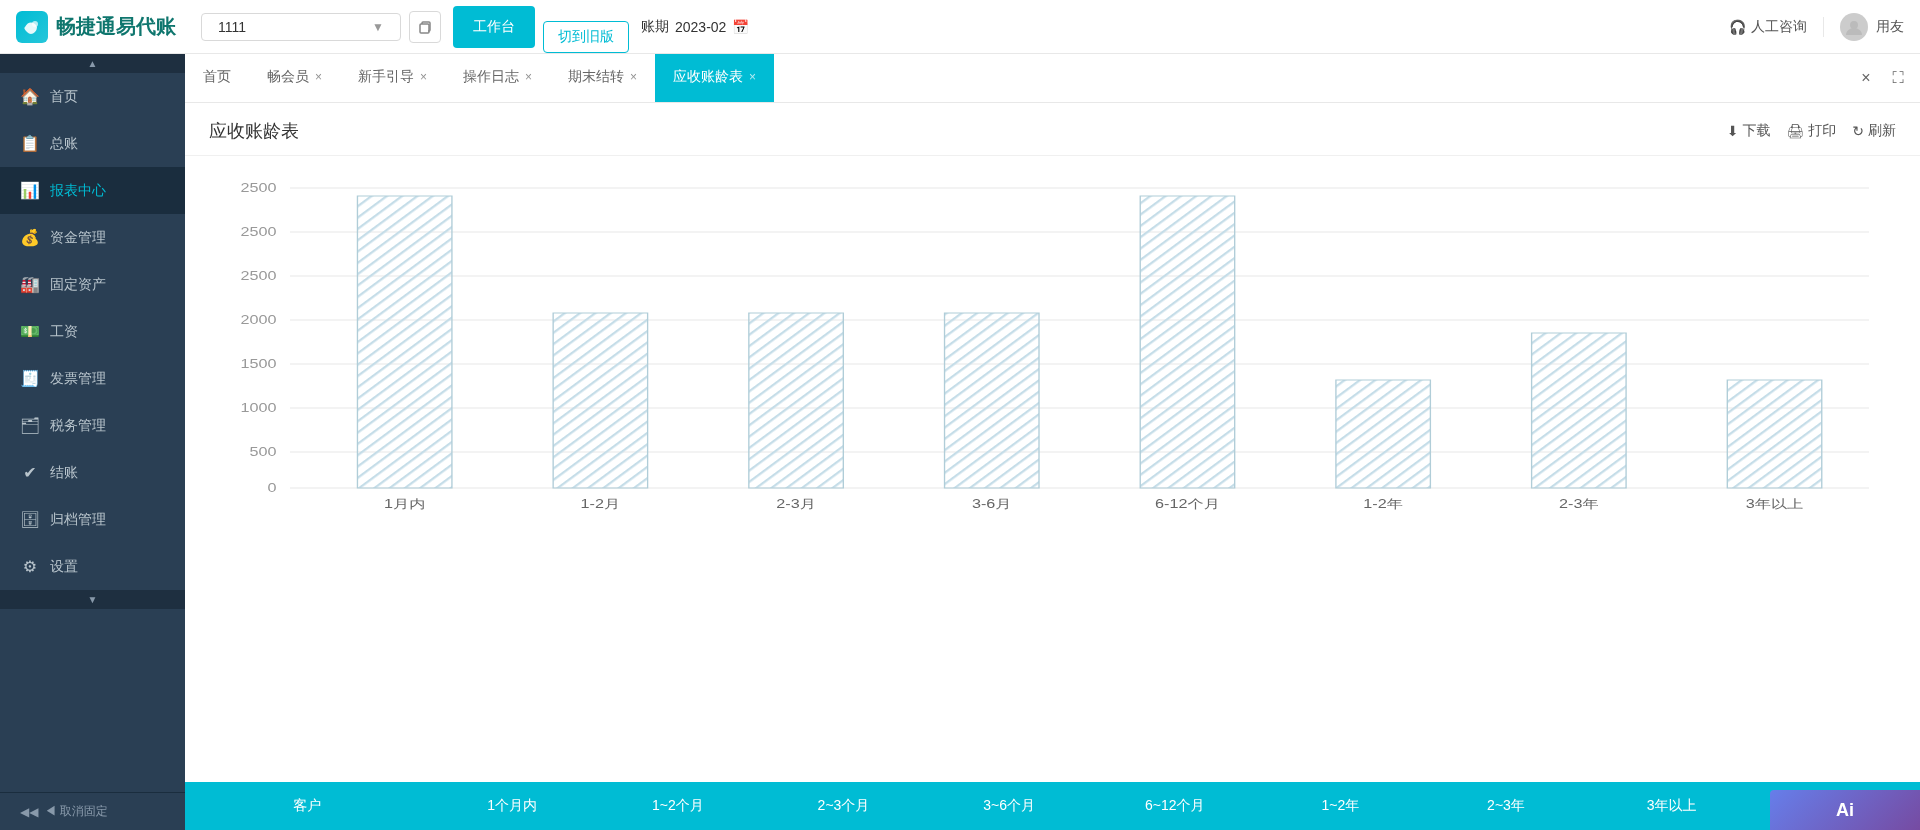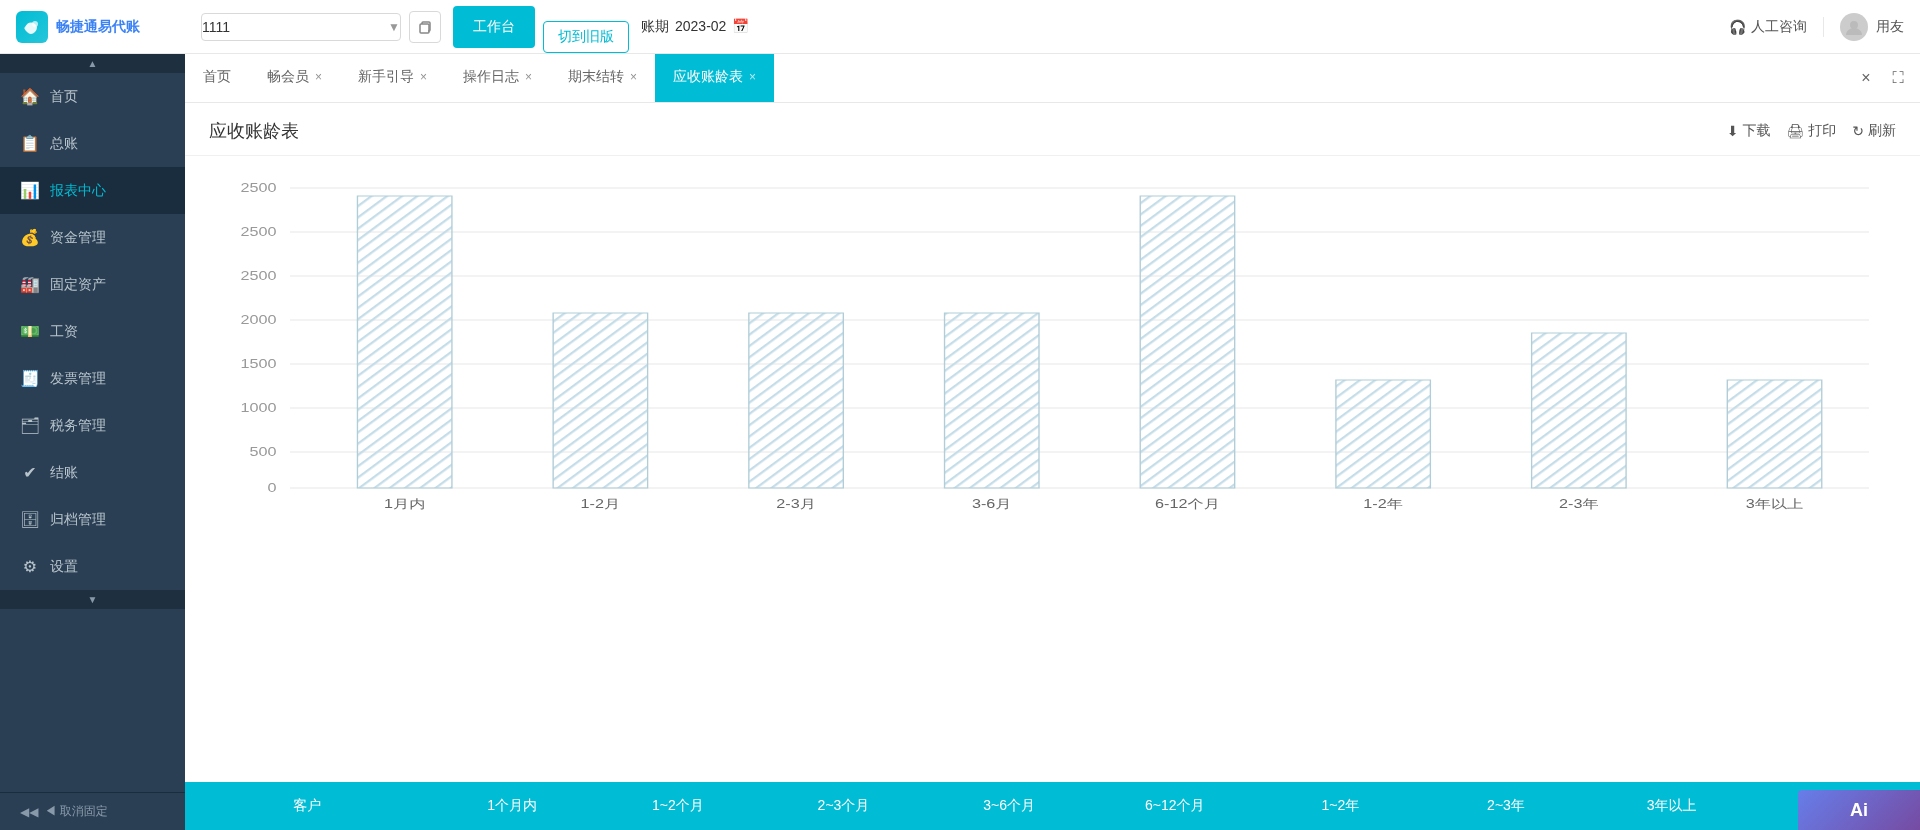--- a/index.html
+++ b/index.html
@@ -23,25 +23,25 @@
       gap: 8px;
       flex-shrink: 0;
     }
     .logo-icon {
       width: 32px; height: 32px;
       background: linear-gradient(135deg, #00bcd4, #26c6da);
       border-radius: 6px;
       display: flex; align-items: center; justify-content: center;
       color: white; font-size: 18px;
     }
-    .logo-text { color: #3b82f6; font-size: 14px; font-weight: bold; font-family: Liberation Serif, serif; }
+    .logo-text { color: #0f766e; font-size: 20px; font-weight: bold; font-family: Liberation Serif, serif; }
     .company-selector {
       display: flex; align-items: center; gap: 8px;
       border: 1px solid #d9d9d9; border-radius: 4px;
-      padding: 5px 0; cursor: pointer; background: #fff;
+      padding: 5px 16px; cursor: pointer; background: #fff;
       min-width: 200px;
     }
     .company-name { font-size: 14px; color: #333; flex: 1; }
     .chevron-down { color: #999; font-size: 12px; }
     .copy-btn {
       width: 32px; height: 32px;
       border: 1px solid #d9d9d9; border-radius: 4px;
       display: flex; align-items: center; justify-content: center;
       cursor: pointer; background: #fff; margin-left: 8px; color: #666;
     }
@@ -49,21 +49,21 @@
       background: #00bcd4; color: white; border: none;
       padding: 12px 20px; border-radius: 4px; cursor: pointer;
       font-size: 14px; margin-left: 12px;
     }
     .switch-btn {
       border: 1px solid #00bcd4; color: #00bcd4; background: #fff;
       padding: 6px 14px; border-radius: 4px; cursor: pointer;
       font-size: 14px; margin-left: 8px; margin-top: 21px;
     }
     .period-info {
-      display: flex; align-items: flex-start; gap: 6px;
+      display: flex; align-items: center; gap: 6px;
       margin-left: 12px; color: #333; font-size: 14px;
     }
     .calendar-icon { color: #00bcd4; }
     .header-right {
       margin-left: auto;
       display: flex; align-items: center; gap: 16px;
     }
     .consultation { display: flex; align-items: center; gap: 4px; color: #555; cursor: pointer; }
     .user-info { display: flex; align-items: center; gap: 8px; color: #555; cursor: pointer; }
     .avatar {
@@ -222,21 +222,21 @@
     }
     .table-header-cell:first-child {
       flex: 1.5;
     }
 
     
     .ai-badge {
       position: fixed;
       bottom: 0;
       right: 0;
-      width: 122px;
+      width: 150px;
       height: 40px;
       background: linear-gradient(135deg, #667eea, #764ba2);
       display: flex;
       align-items: center;
       justify-content: center;
       color: white;
       font-size: 18px;
       font-weight: bold;
       cursor: pointer;
       border-radius: 4px 0 0 0;

